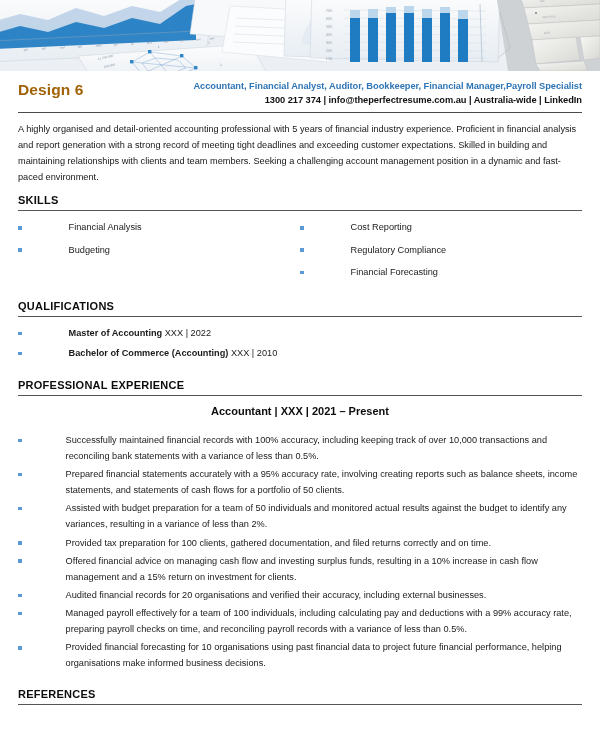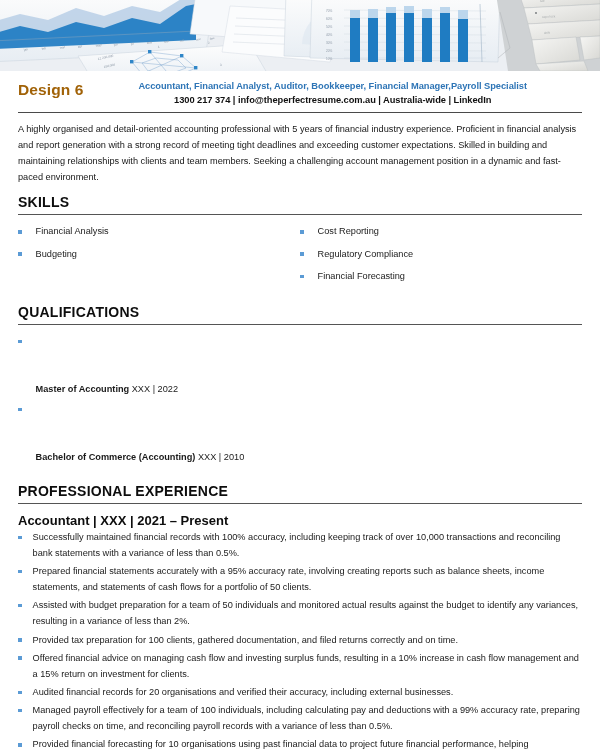--- a/index.html
+++ b/index.html
@@ -36,21 +36,21 @@
   .design-name {
     font-size: 15.5px;
     font-weight: bold;
     color: #a16207;
     white-space: nowrap;
     padding-top: 1px;
     letter-spacing: 0.1px;
   }
   .identity-right {
     flex: 1;
-    text-align: center;
+    text-align: right;
     line-height: 1.35;
   }
   .job-titles {
     font-size: 9.3px;
     font-weight: bold;
     color: #2e75b6;
     letter-spacing: -0.05px;
   }
   .contact-line {
     font-size: 9.3px;
@@ -71,21 +71,21 @@
     line-height: 1.72;
     text-align: left;
     color: #161616;
   }
 
   
   .section {
     margin: 0 18px;
   }
   .section-title {
-    font-size: 14px;
+    font-size: 11px;
     font-weight: bold;
     letter-spacing: 0.25px;
     color: #0d0d0d;
     padding-bottom: 4px;
   }
   .section-rule {
     border-bottom: 1.3px solid #555555;
   }
   .sec-gap-md { height: 13px; }
   .sec-gap-sm { height: 9px; }
@@ -97,20 +97,21 @@
     height: 3.6px;
     background: #5b9bd5;
     flex: none;
     margin-top: 5.5px;
   }
   .li {
     display: flex;
     align-items: flex-start;
     font-size: 9.2px;
     line-height: 1.72;
+    gap: 33px;
   }
   .li-text {
     margin-left: 11px;
     flex: 1;
   }
 
   
   .skills-grid {
     display: flex;
     margin-top: 9px;
@@ -118,30 +119,31 @@
   .skills-col {
     flex: 1;
     padding-right: 6px;
   }
   .skills-col .li { margin-bottom: 6.5px; }
   .skills-col .li-text { margin-left: 14px; }
 
   
   .quals { margin-top: 9px; }
   .quals .li { margin-bottom: 4px; }
-  .quals .li-text { margin-left: 14px; margin-top: 48px; }
+  .quals .li-text { margin-left: 14px; }
   .qual-degree { font-weight: bold; }
 
   
   .exp-block { margin-top: 9px; }
   .exp-role {
-    font-size: 13px;
+    font-size: 11px;
     font-weight: bold;
     color: #0d0d0d;
-    margin-bottom: 2px;
+    margin-bottom: 16px;
+    text-align: center;
   }
   .exp-list .li { margin-bottom: 2.5px; }
 </style>
 </head>
 <body>
 
 <div class="banner">
   <svg width="600" height="71" viewBox="0 0 600 71">
     <defs>
       <linearGradient id="pg" x1="0" y1="0" x2="0" y2="1">
@@ -379,16 +381,16 @@
       <div class="li">
           <span class="bullet-sq"></span>
           <span class="li-text">Provided financial forecasting for 10 organisations using past financial data to project future financial performance, helping organisations make informed business decisions.</span>
         </div>
     </div>
   </div>
 </div>
 
 <div class="sec-gap-md"></div>
 <div class="section">
-  <div class="section-title">EXPERIENCE</div>
+  <div class="section-title">REFERENCES</div>
   <div class="section-rule"></div>
 
 </div>
 
 </body></html>

